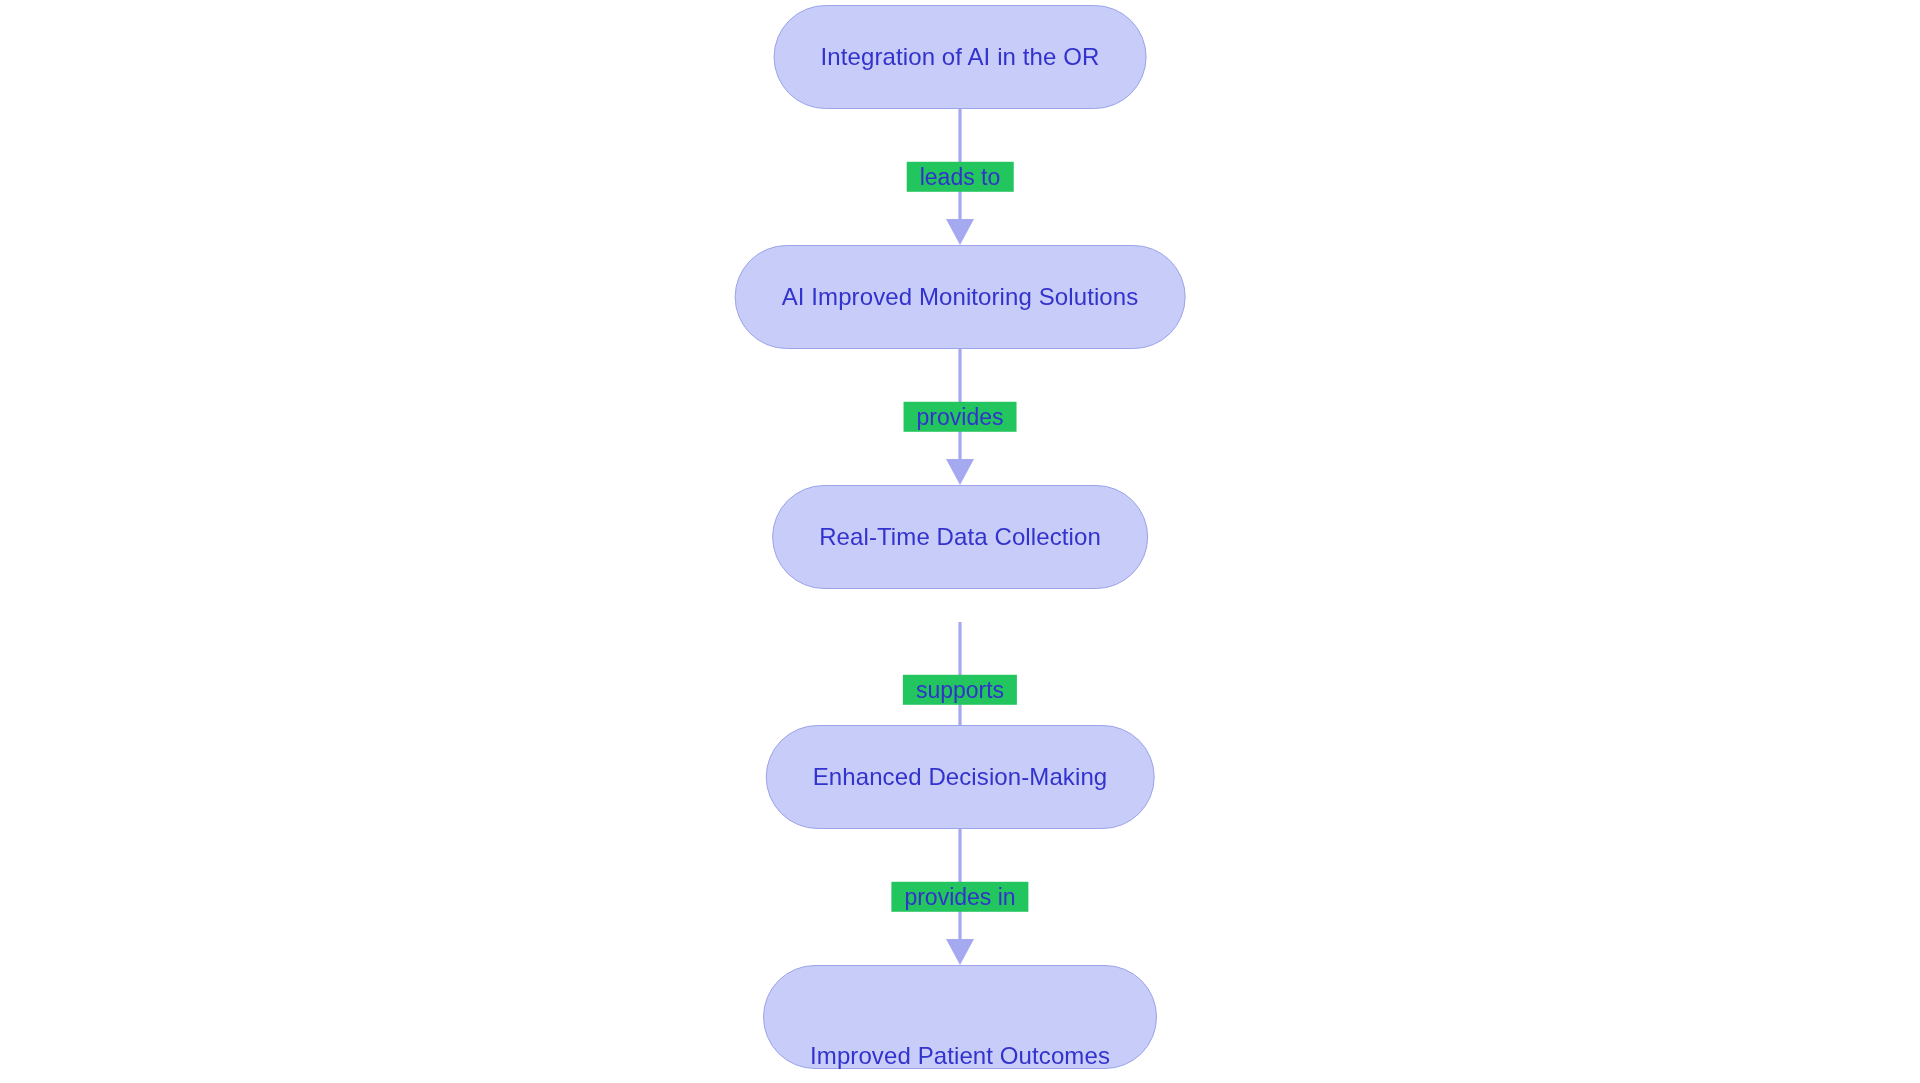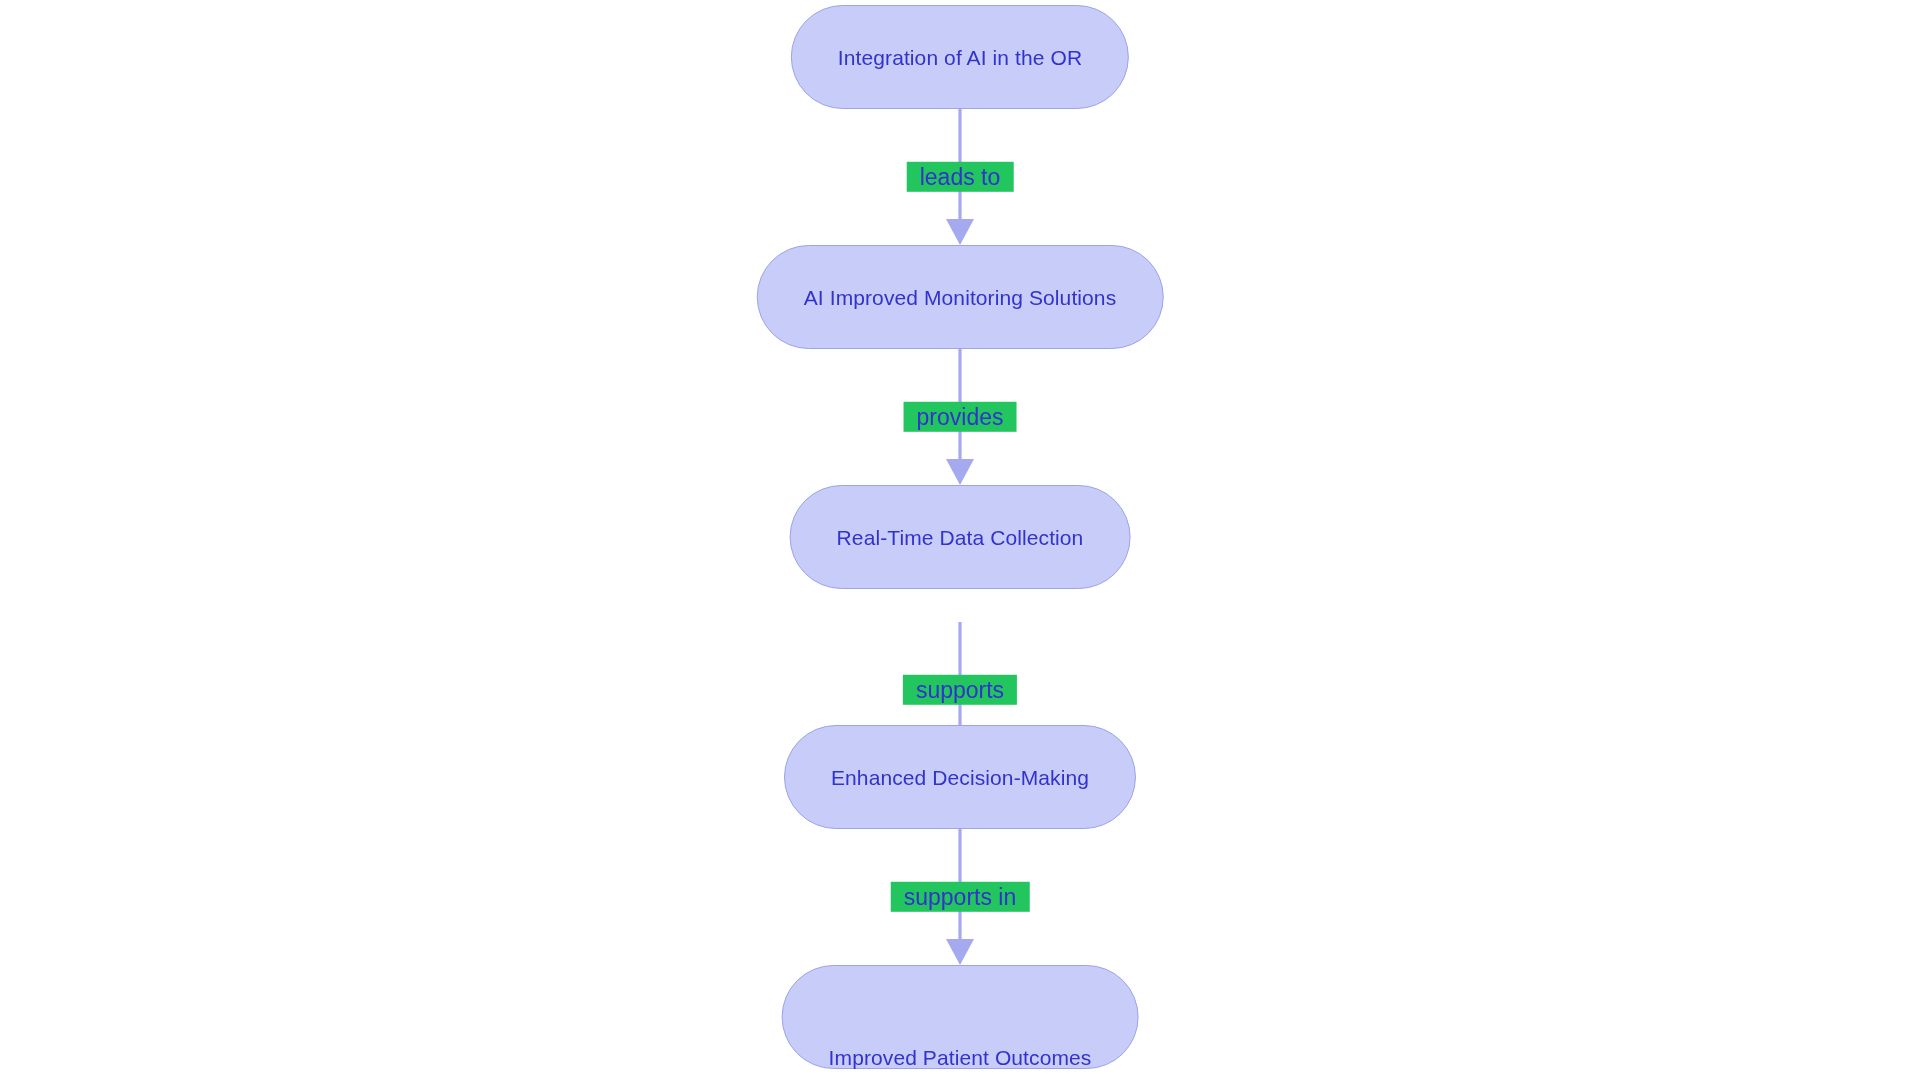--- a/index.html
+++ b/index.html
@@ -31,21 +31,21 @@
     display: flex;
     align-items: center;
     justify-content: center;
     height: 104px;
     border: 1.6px solid #9ba4ea;
     border-radius: 52px;
     background: #c8ccf8;
     white-space: nowrap;
   }
   .node-label {
-    font-size: 21px;
+    font-size: 24px;
     letter-spacing: 0.1px;
     color: #3232cc;
     font-weight: 400;
     line-height: 1;
     padding: 0 46px;
   }
 
   .node-1 { top: 5px;   }
   .node-2 { top: 245px; }
   .node-3 { top: 485px; }
@@ -129,20 +129,20 @@
 
   <div class="node node-4">
     <span class="node-label">Enhanced Decision-Making</span>
   </div>
 
   <div class="edge edge-4">
     <svg viewBox="0 0 240 136">
       <line x1="120" y1="0" x2="120" y2="120" stroke="#a5a9f0" stroke-width="3.2"></line>
       <polygon points="120,136 106,110 134,110" fill="#a5a9f0"></polygon>
     </svg>
-    <span class="edge-label">supports in</span>
+    <span class="edge-label">provides in</span>
   </div>
 
   <div class="node node-5">
     <span class="node-label">Improved Patient Outcomes</span>
   </div>
 
 </div>
 
 </body></html>

